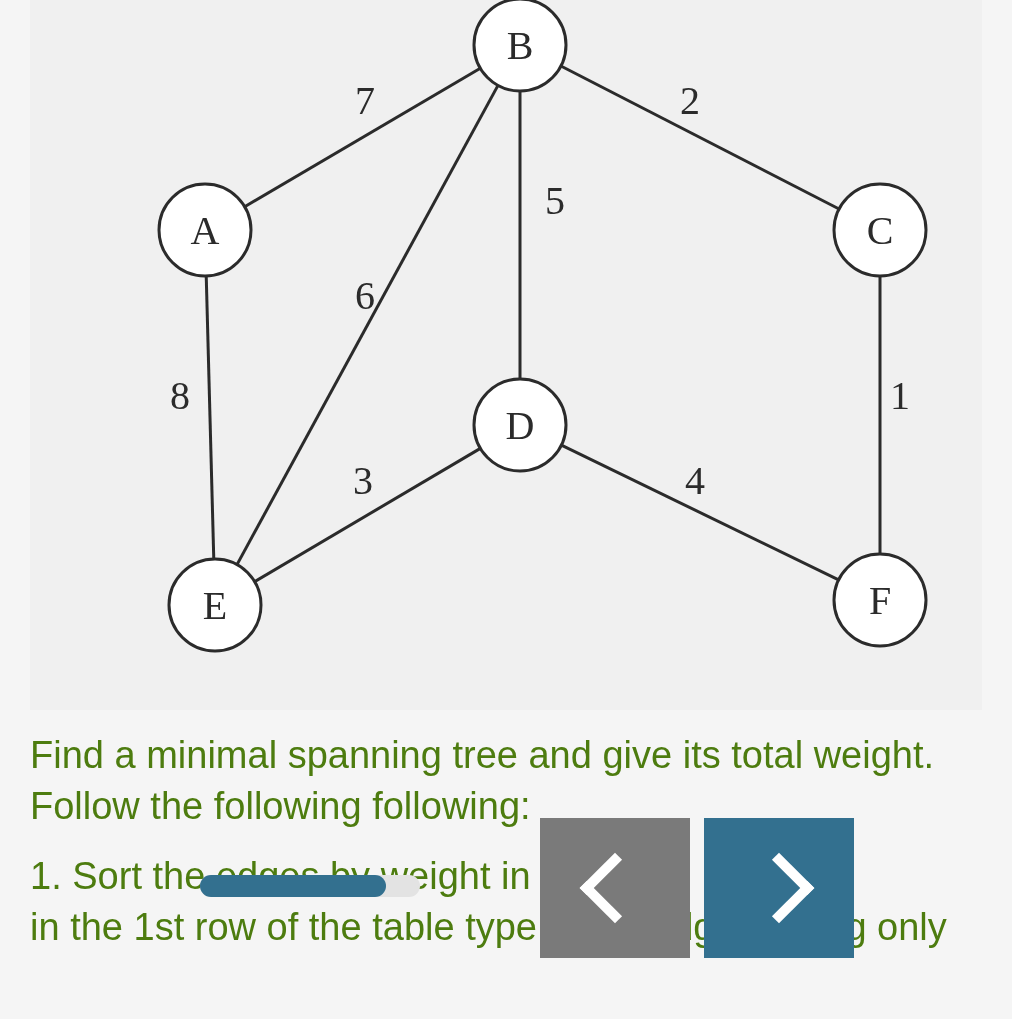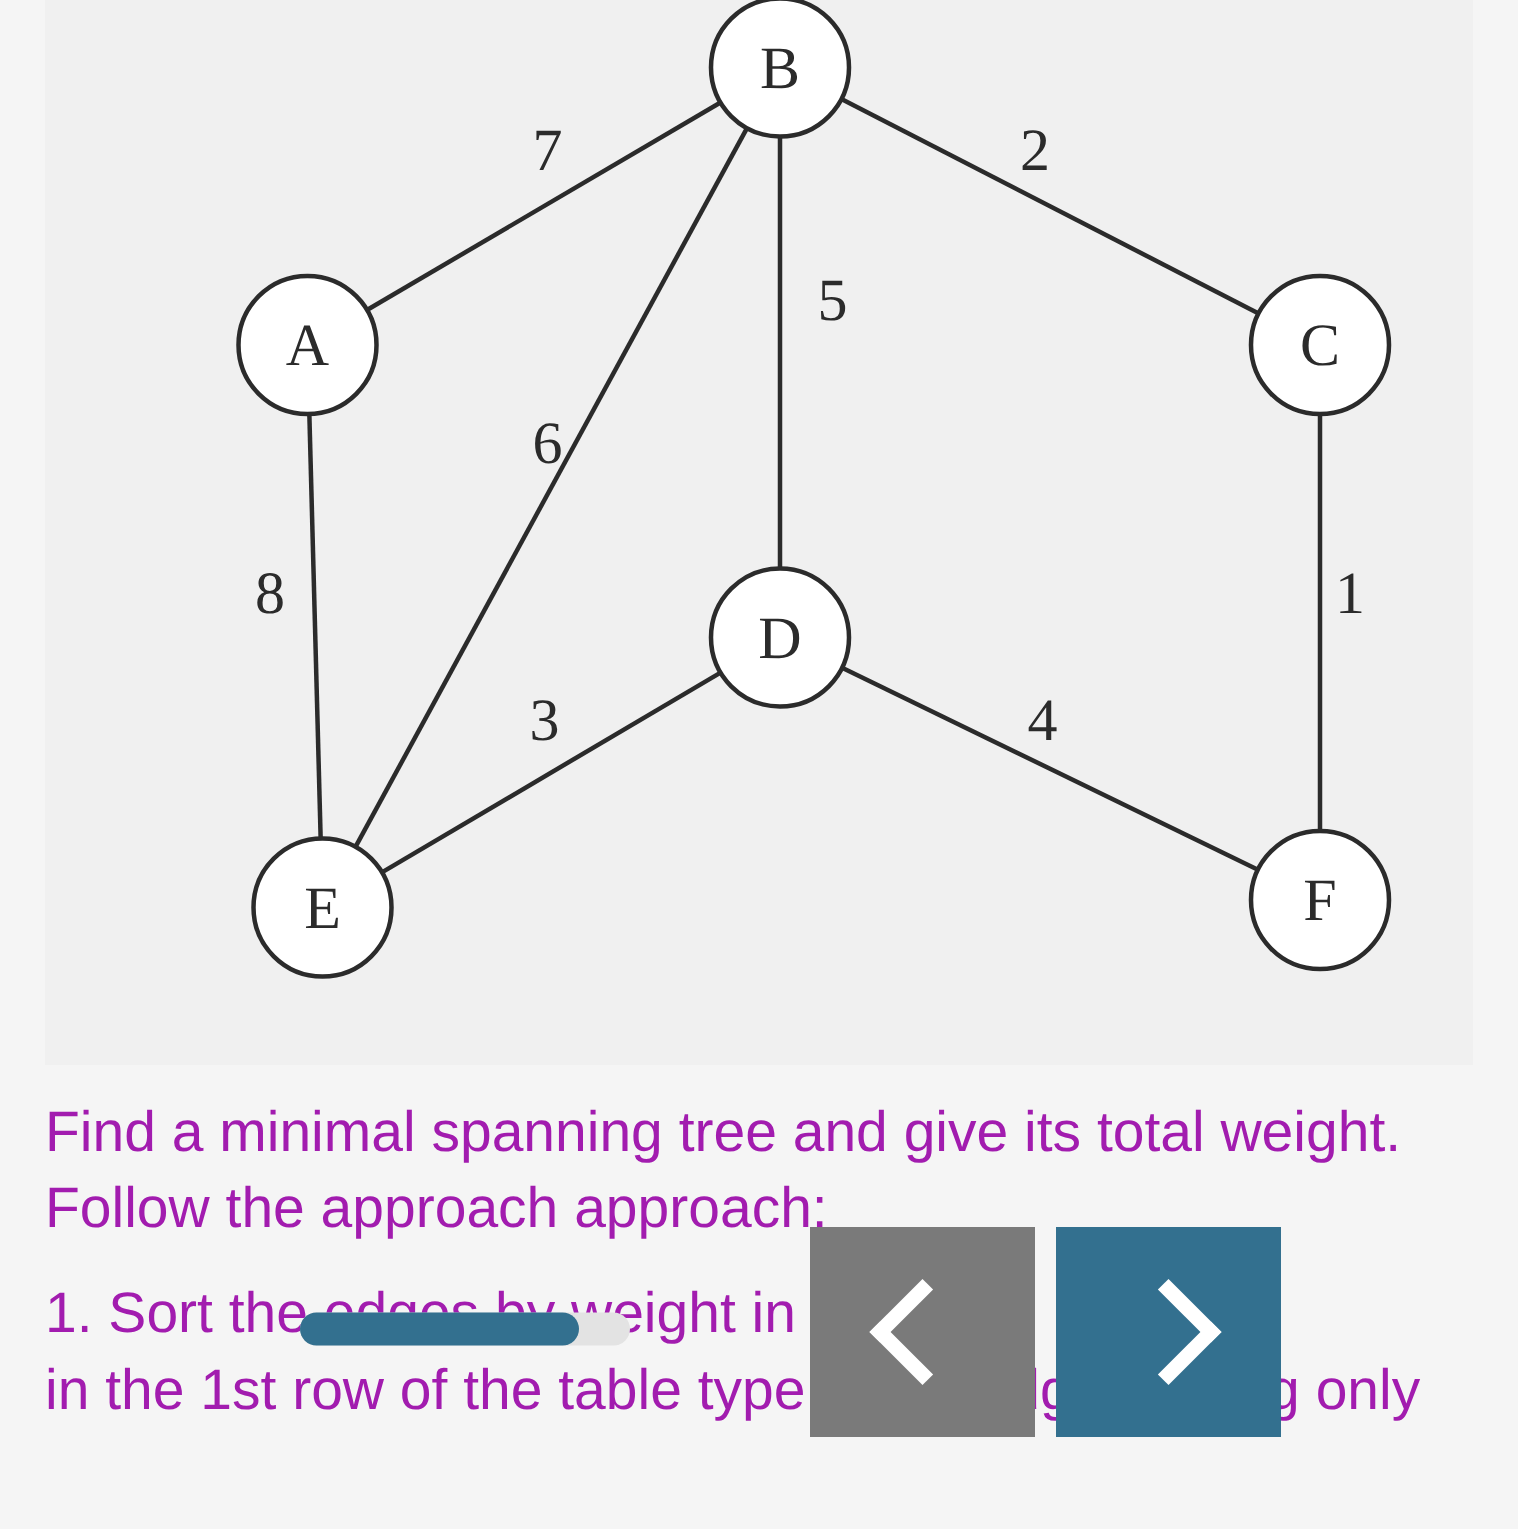--- a/index.html
+++ b/index.html
@@ -44,21 +44,21 @@
     font-size: 40px;
     font-family: "Times New Roman", serif;
     text-anchor: middle;
     dominant-baseline: central;
     fill: #2b2b2b;
   }
   .question-text {
     margin: 20px 30px 0 30px;
     font-size: 38px;
     line-height: 1.35;
-    color: #a21caf;
+    color: #4d7c0f;
     font-family: Arial, sans-serif;
   }
   .question-text p {
     margin: 0 0 18px 0;
   }
   .nav-buttons {
     position: absolute;
     left: 540px;
     top: 818px;
     display: flex;
@@ -161,21 +161,21 @@
           <circle cx="850" cy="600" r="46" class="node-circle"></circle>
           <text x="850" y="600" class="node-label">F</text>
         </g>
       </g>
   </svg>
 </div>
 
 <div class="question-text">
   <p>
     <span>Find a minimal spanning tree and give its total weight.</span><br>
-    <span>Follow the approach approach:</span>
+    <span>Follow the following following:</span>
   </p>
   <p>
     <span>1. Sort the edges by weight in</span>
     <span class="wbg" style="display:inline-block;width:330px;"></span>
     <span>r</span><br>
     <span>in the 1st row of the table type in the edges, using only</span>
   </p>
 </div>
 
 <div class="scroll-ind">

